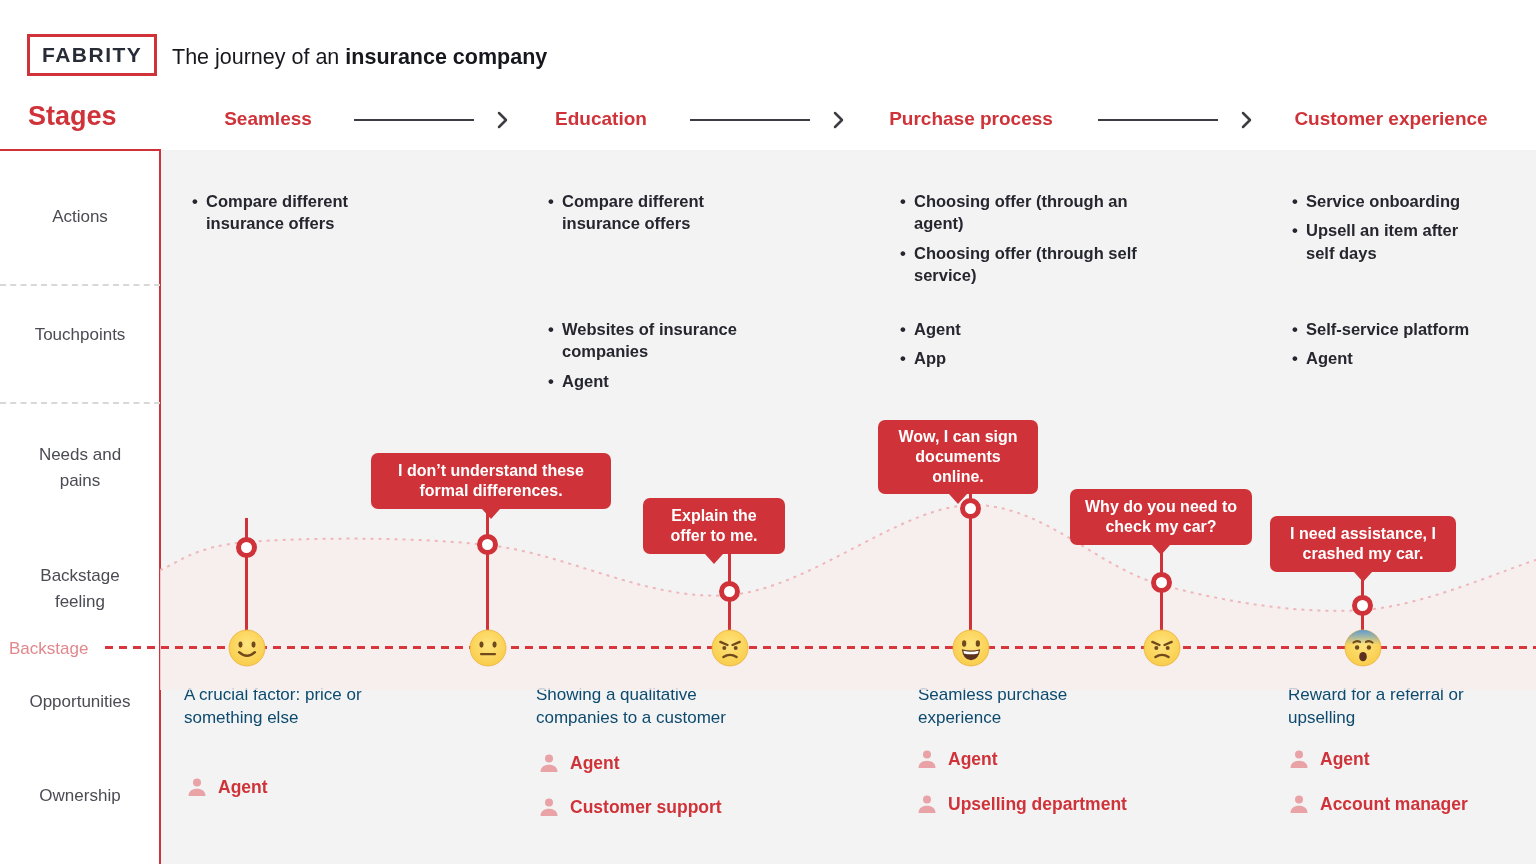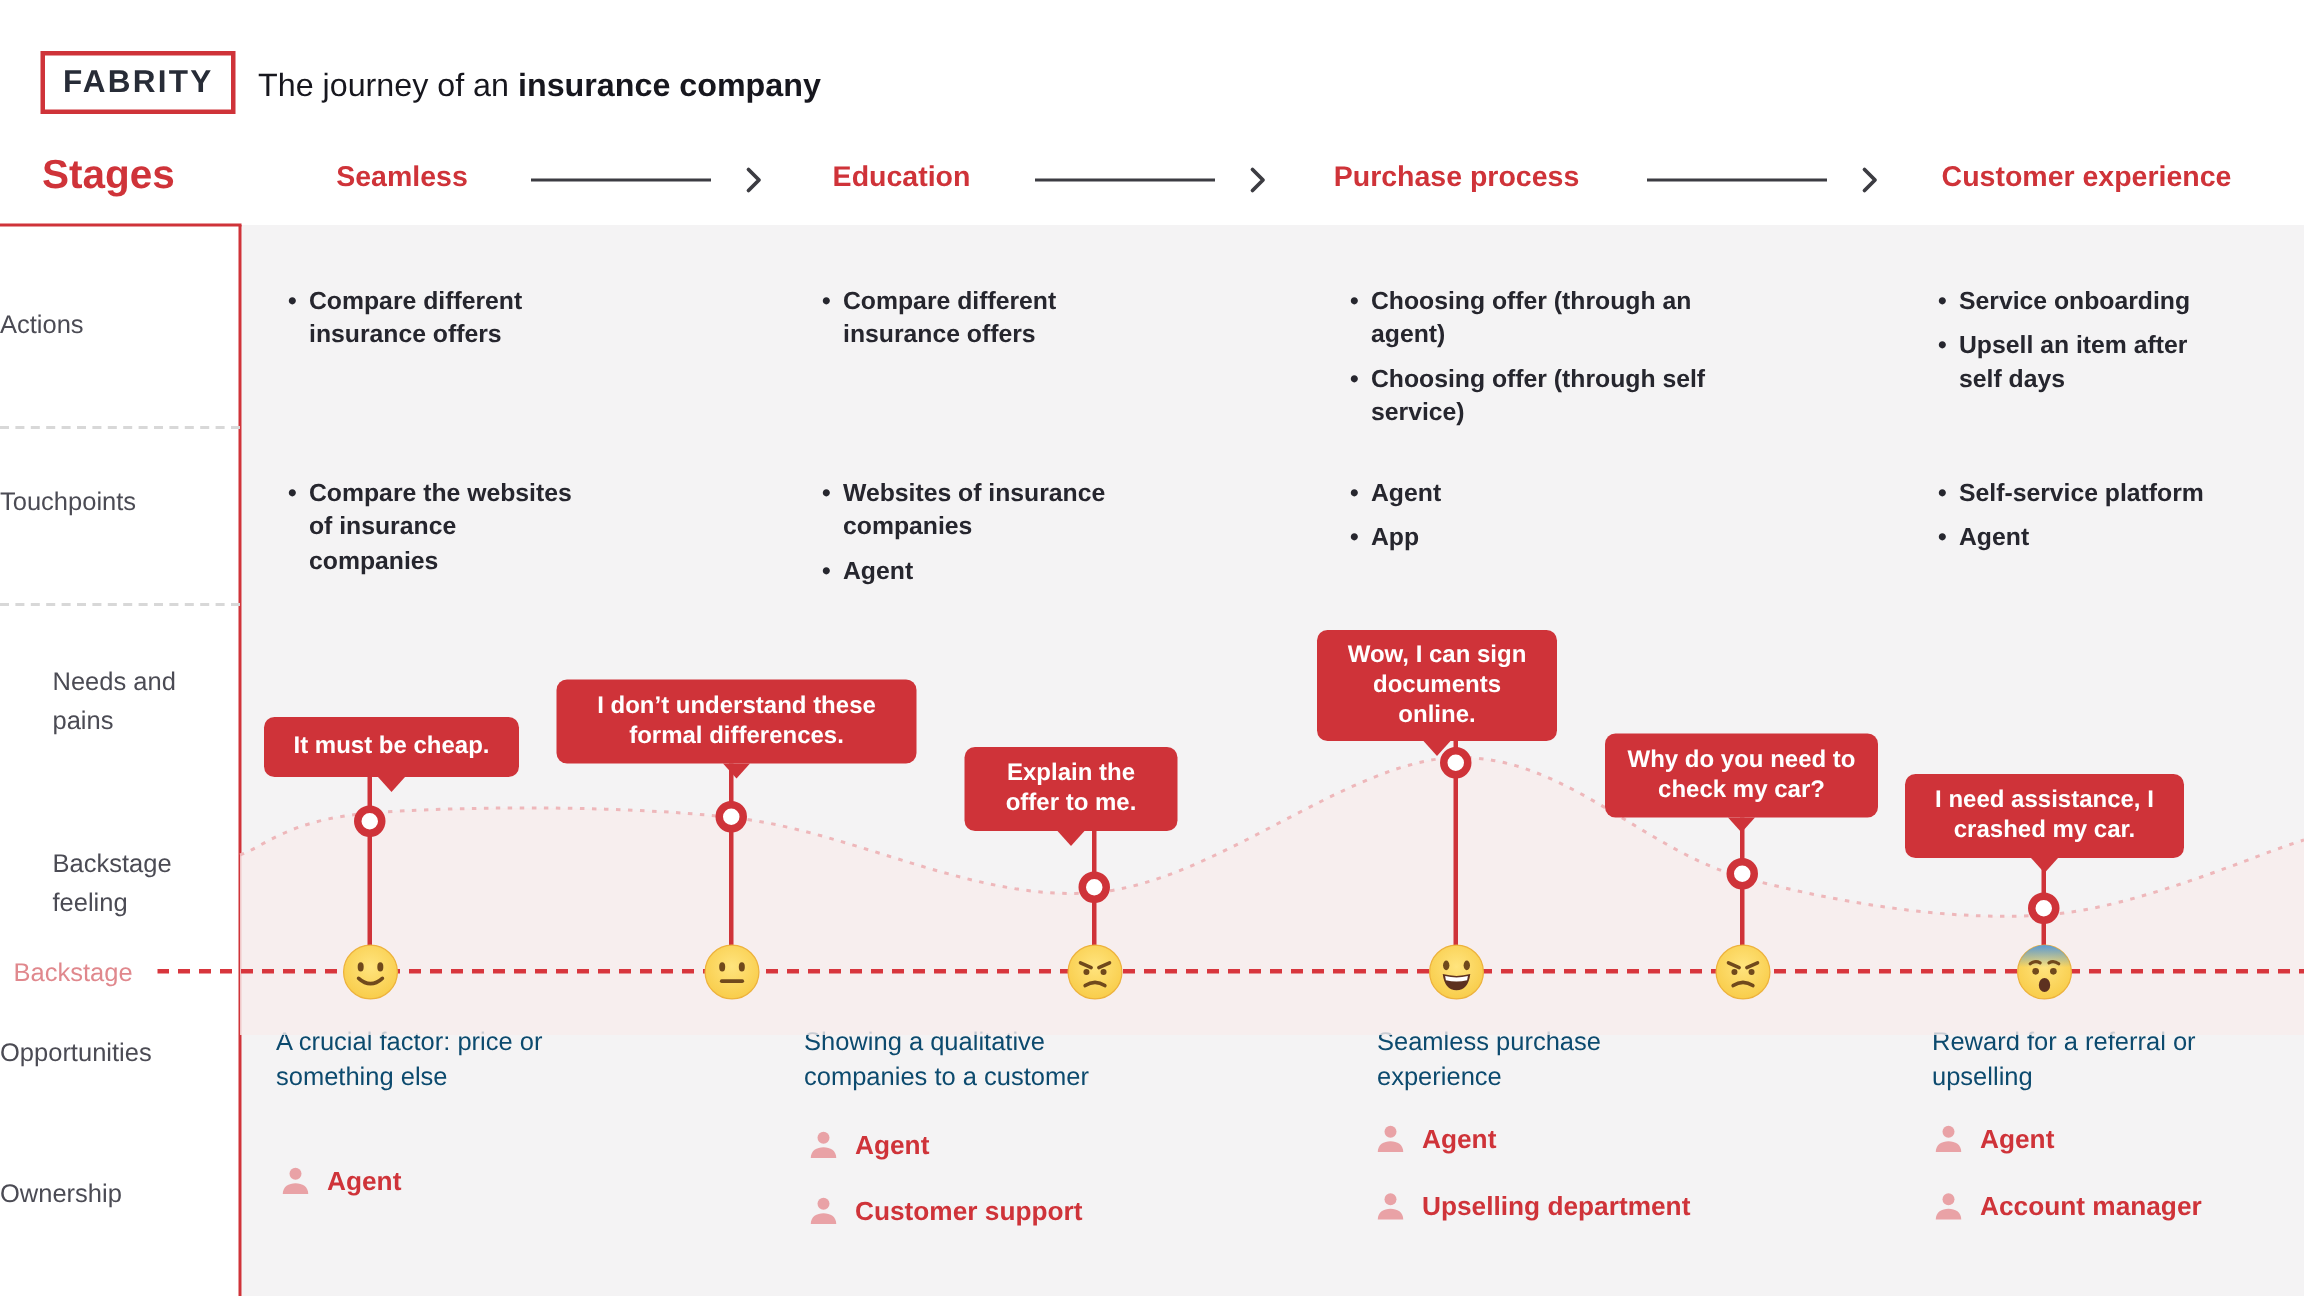--- a/index.html
+++ b/index.html
@@ -24,21 +24,21 @@
   .stage-title{position:absolute;top:108px;transform:translateX(-50%);font-size:19px;font-weight:700;color:var(--red);white-space:nowrap;}
   .stage-arrow{position:absolute;top:110px;width:160px;height:20px;}
 
   
   .board{position:absolute;left:161px;top:150px;width:1375px;height:714px;background:var(--board);}
   .vline{position:absolute;left:159px;top:150px;width:2px;height:714px;background:var(--red);}
   .hline{position:absolute;left:0;top:149px;width:161px;height:2px;background:var(--red);}
   .sep{position:absolute;left:0;width:160px;border-top:2px dashed #d8d8d8;}
 
   
-  .row-label{position:absolute;left:0;width:160px;text-align:left;color:var(--label);font-size:17px;line-height:1.5;}
+  .row-label{position:absolute;left:0;width:160px;text-align:center;color:var(--label);font-size:17px;line-height:1.5;}
   .row-label.narrow{left:35px;width:90px;}
   .backstage-label{position:absolute;left:9px;top:639px;font-size:17px;color:#e0888d;}
 
   
   .blist{position:absolute;margin:0;padding:0;list-style:none;font-size:16.5px;font-weight:700;color:var(--ink);line-height:1.35;}
   .blist li{position:relative;padding-left:16px;margin-bottom:7px;}
   .blist li::before{content:"\2022";position:absolute;left:2px;}
 
   
   .curve-svg{position:absolute;left:0;top:0;width:1536px;height:864px;z-index:1;pointer-events:none;}
@@ -108,23 +108,20 @@
   </ul>
   <ul class="blist" style="left:898px;top:190px;width:255px">
     <li>Choosing offer (through an agent)</li>
     <li>Choosing offer (through self service)</li>
   </ul>
   <ul class="blist" style="left:1290px;top:190px;width:190px">
     <li>Service onboarding</li>
     <li>Upsell an item after self days</li>
   </ul>
 
-  <ul class="blist" style="left:190px;top:318px;width:200px">
-    <li>Compare the websites of insurance companies</li>
-  </ul>
   <ul class="blist" style="left:546px;top:318px;width:200px">
     <li>Websites of insurance companies</li>
     <li>Agent</li>
   </ul>
   <ul class="blist" style="left:898px;top:318px;width:200px">
     <li>Agent</li>
     <li>App</li>
   </ul>
   <ul class="blist" style="left:1290px;top:318px;width:210px">
     <li>Self-service platform</li>
@@ -144,23 +141,20 @@
              C301.7 537.8 407.5 536.2 488 545
              C568.5 553.8 649.5 601.7 730 595
              C810.5 588.3 899 506.7 971 505
              C1043 503.3 1096.7 567.5 1162 585
              C1227.3 602.5 1300.7 614.2 1363 610
              C1425.3 605.8 1507.2 568.3 1536 560" fill="none" stroke="#eeb7ba" stroke-width="2" stroke-dasharray="3 5"></path>
   </svg>
 
   <div class="backstage-line"></div>
 
-  <div class="bubble" style="left:176px;top:478px;width:170px;min-height:40px">
-      <span>It must be cheap.</span>
-    </div>
   <div class="stem" style="left:245px;top:518px;height:114px"></div>
   <div class="marker" style="left:236px;top:537px"></div>
   <div class="face" style="left:228px;top:629px"><svg viewBox="0 0 36 36" width="38" height="38">
         <defs>
           <radialGradient id="fg0" cx="0.5" cy="0.4" r="0.75">
             <stop offset="0" stop-color="#ffe47e"></stop>
             <stop offset="1" stop-color="#f7c73e"></stop>
           </radialGradient>
         </defs>
         <circle cx="18" cy="18" r="17" fill="url(#fg0)" stroke="#edb23c" stroke-width="0.8"></circle>

